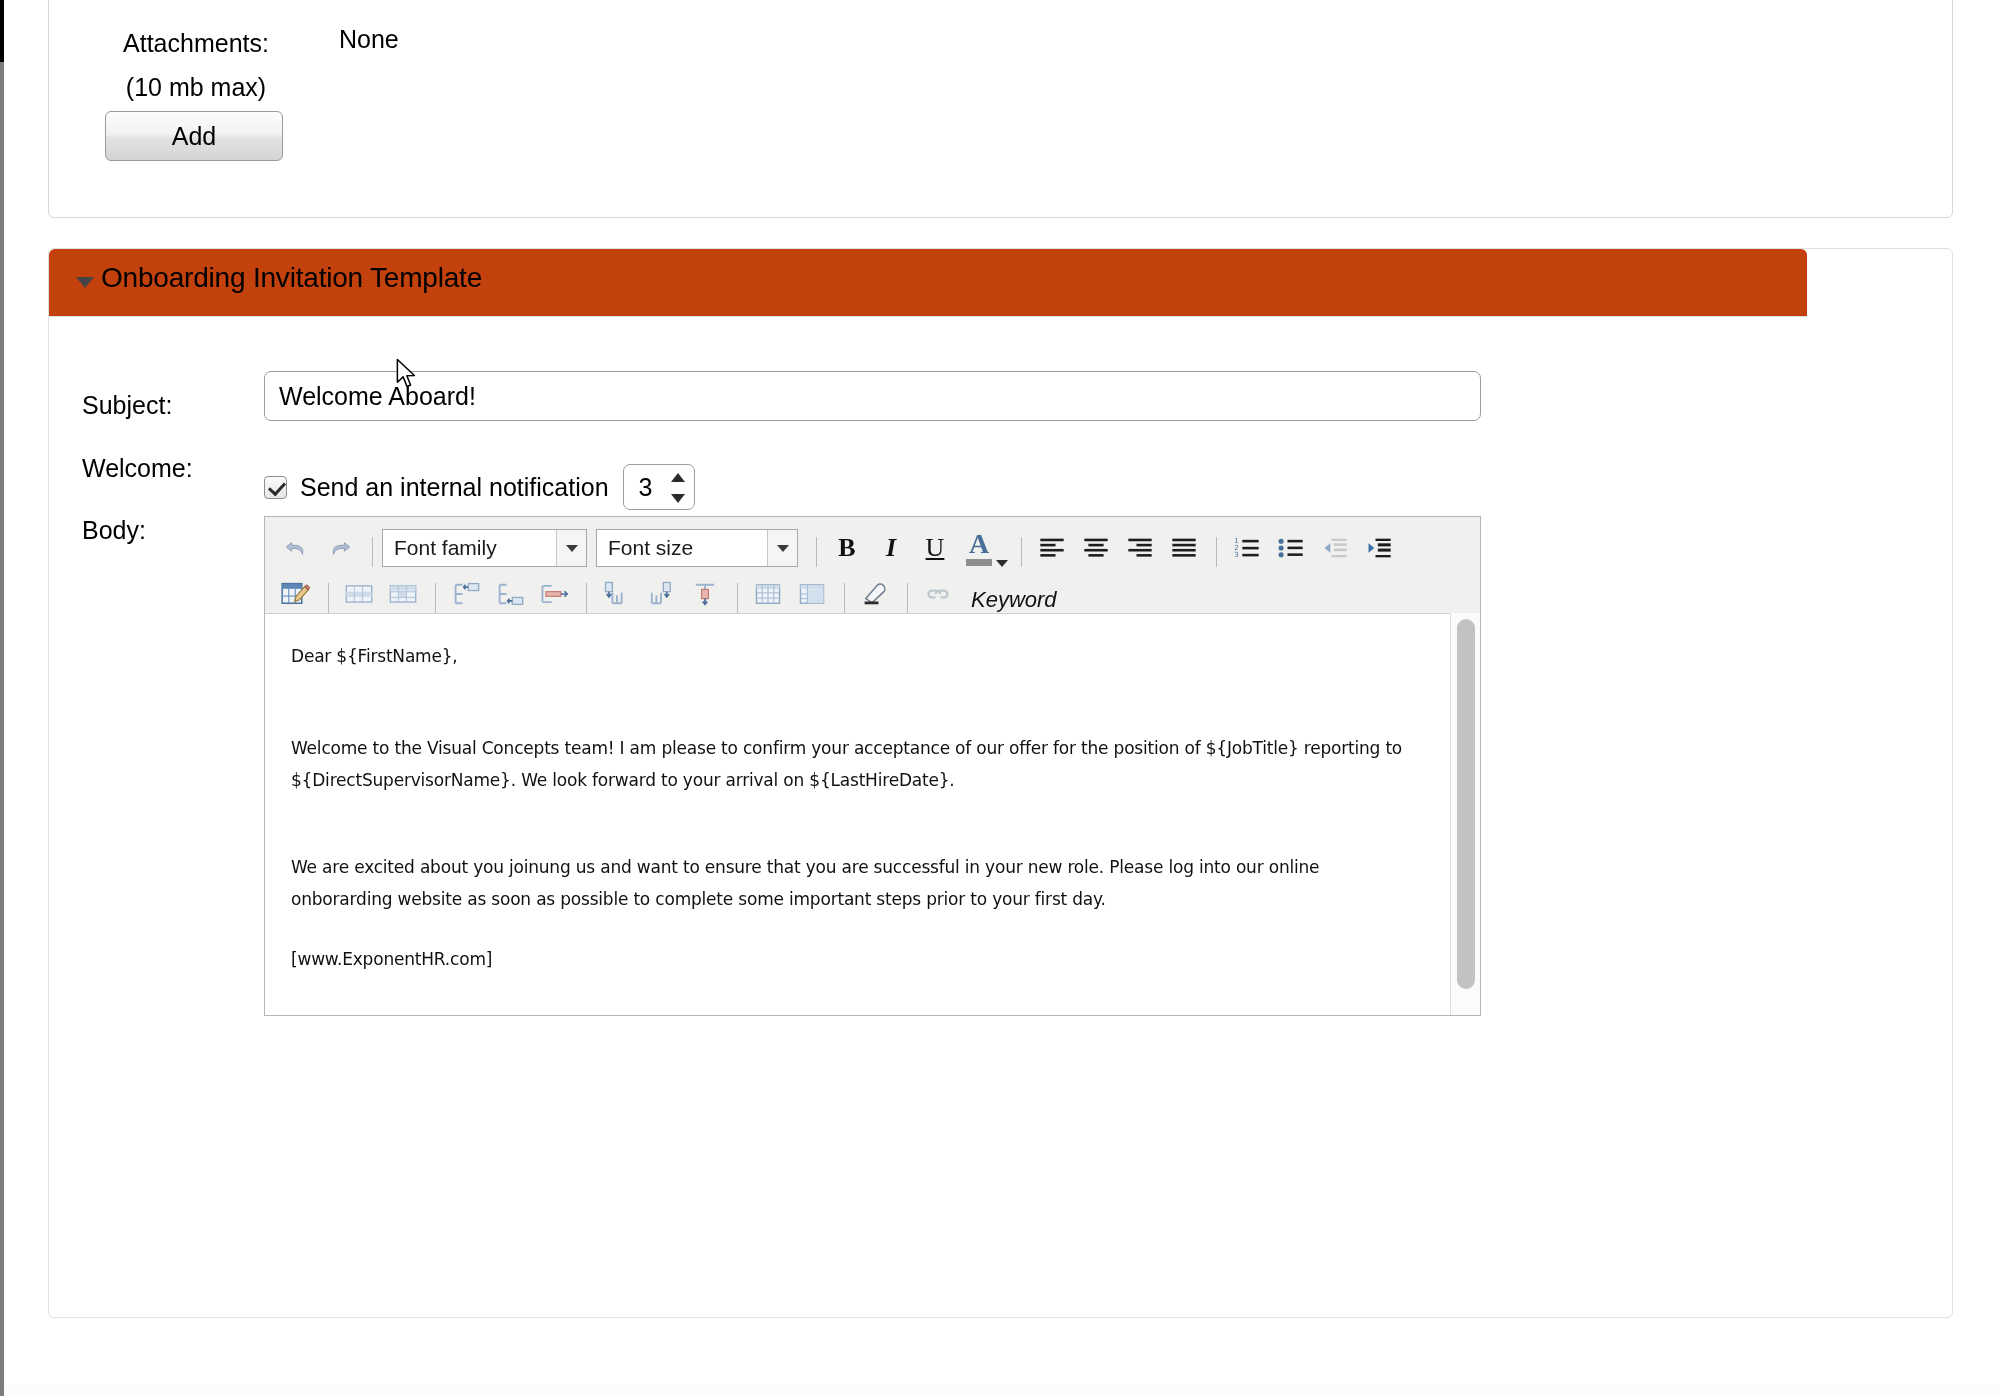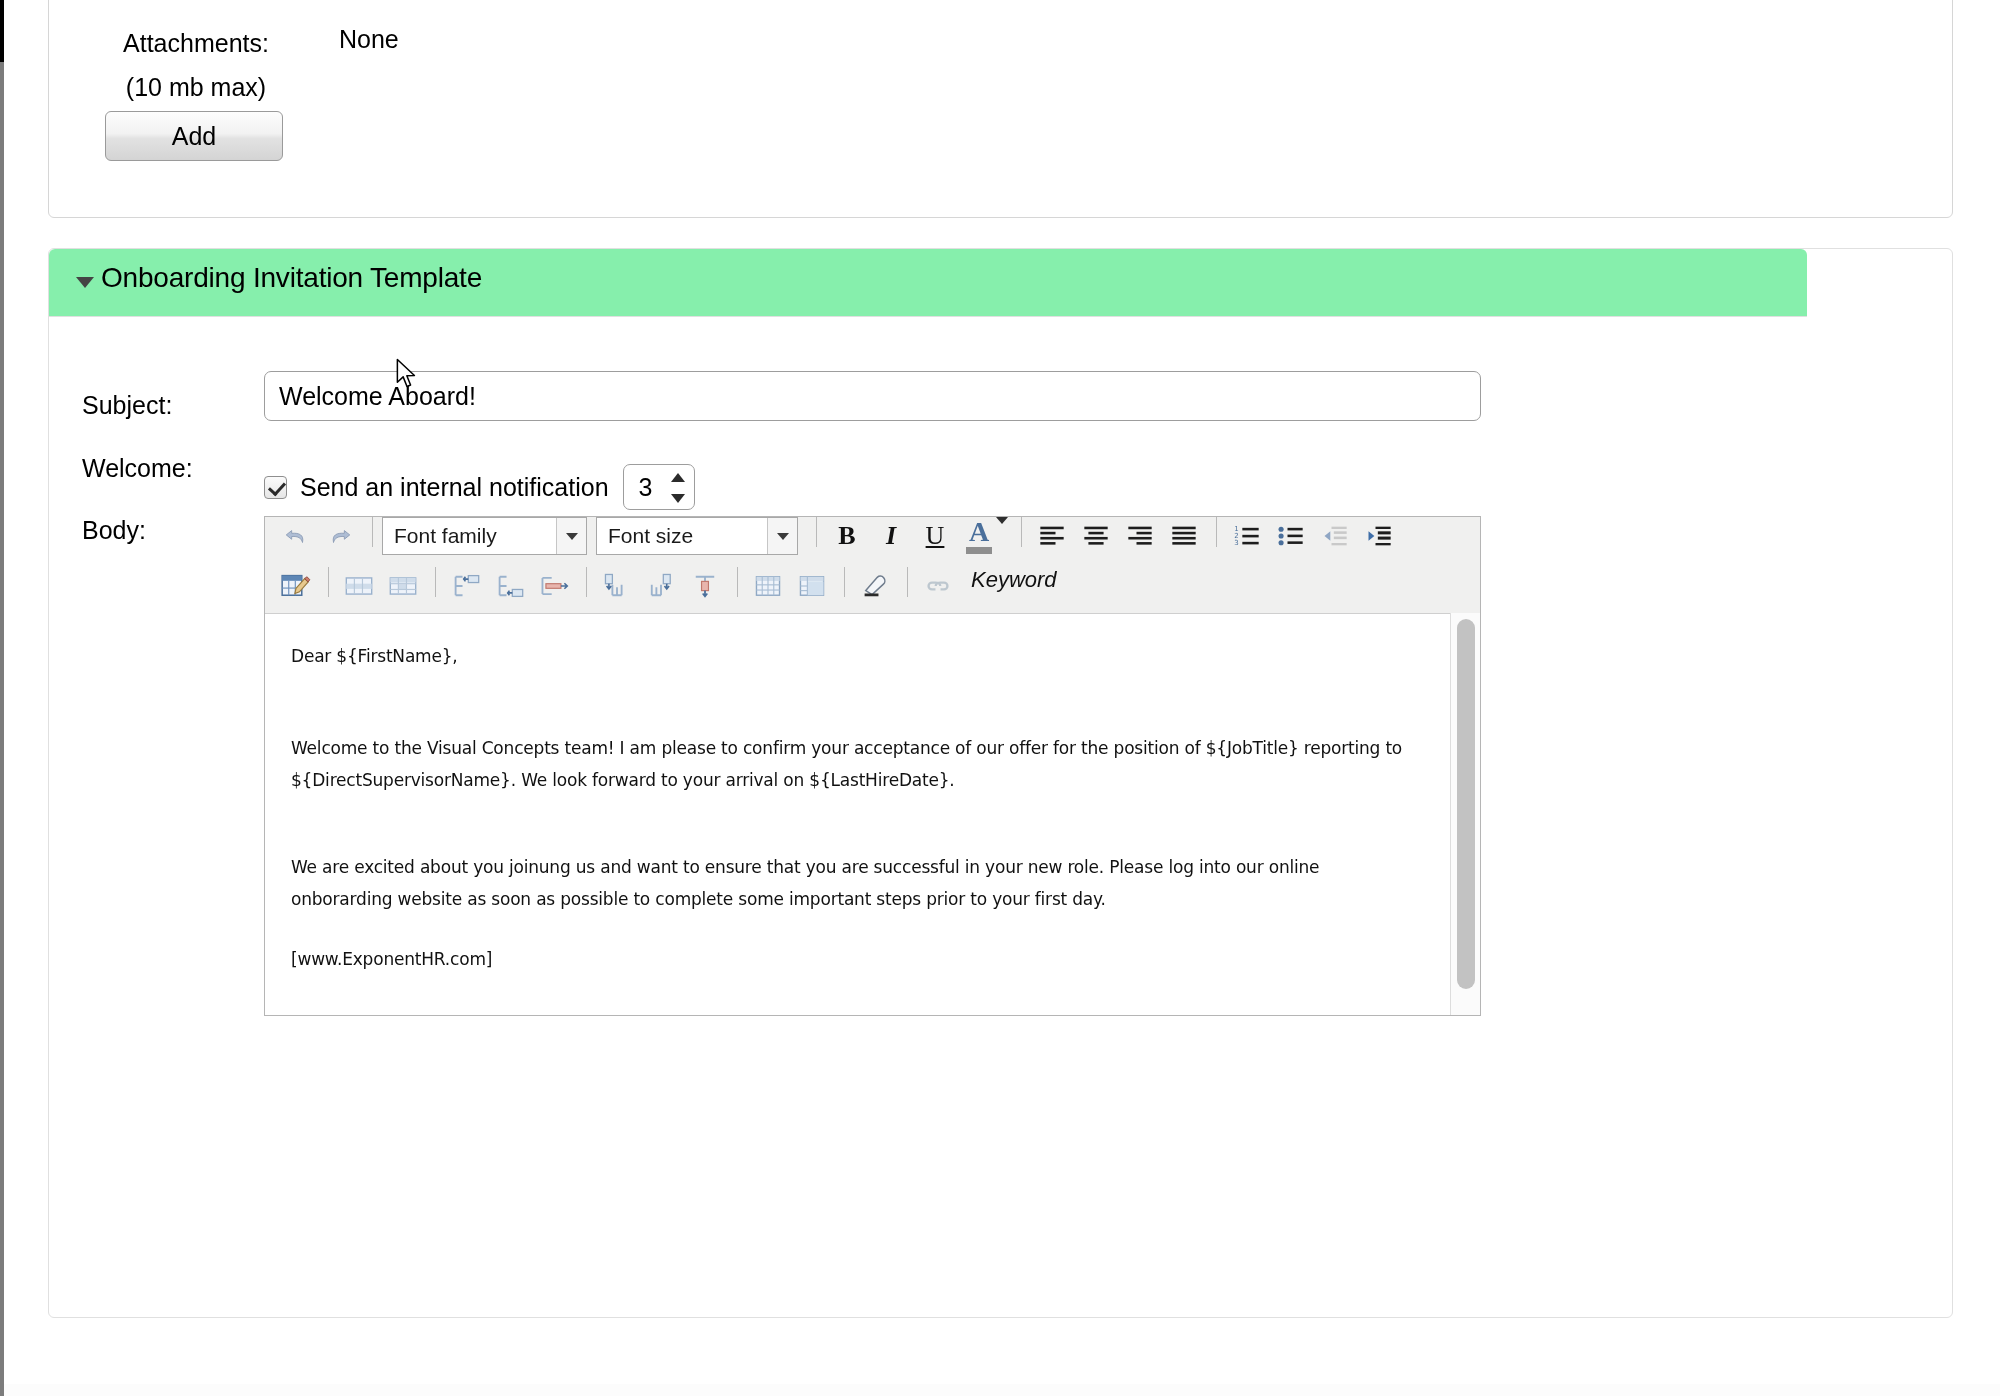--- a/index.html
+++ b/index.html
@@ -77,21 +77,21 @@
     left: 48px; top: 248px;
     width: 1905px; height: 1070px;
     background: #ffffff;
     border: 1px solid #e0e0e0;
     border-radius: 6px;
   }
   .section-header {
     position: absolute;
     left: 0; top: 0;
     width: 1758px; height: 68px;
-    background: #86efac;
+    background: #c2410c;
     border-top-left-radius: 6px;
     border-top-right-radius: 6px;
     border-bottom: 1px solid #e0e0e0;
   }
   .section-header .twisty {
     position: absolute;
     left: 27px; top: 28px;
     width: 0; height: 0;
     border-left: 9px solid transparent;
     border-right: 9px solid transparent;
@@ -201,21 +201,21 @@
     border: 1px solid #b5b5b5;
     background: #ffffff;
   }
   .toolbar {
     background: #f0f0ef;
     border-bottom: 1px solid #cfcfcf;
     padding: 0;
   }
   .tb-row {
     display: flex;
-    align-items: flex-start;
+    align-items: flex-end;
     height: 48px;
     padding: 0 10px;
   }
   .tb-row.r1 { height: 50px; }
   .tb-row.r2 { height: 46px; }
   .tb-btn {
     width: 42px; height: 38px;
     display: flex;
     align-items: center;
     justify-content: center;

